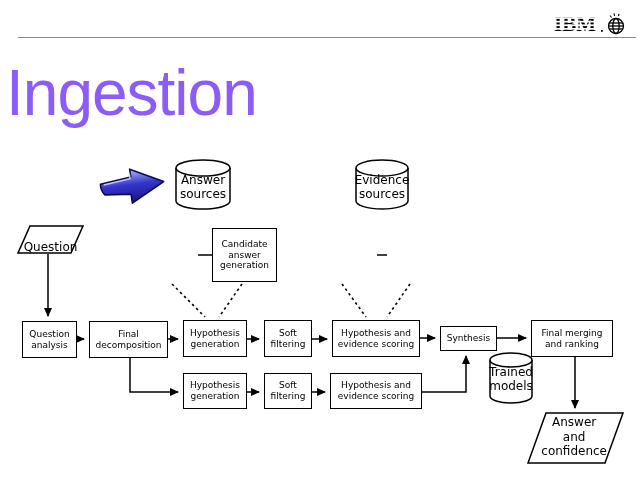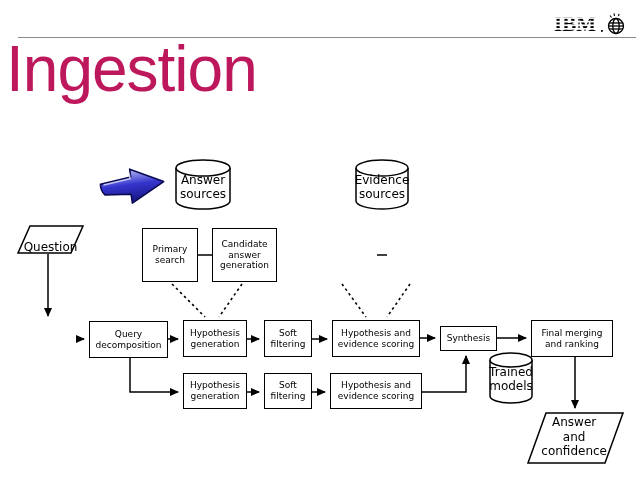--- a/index.html
+++ b/index.html
@@ -3,22 +3,22 @@
 <meta charset="utf-8">
 <style>
   html,body{margin:0;padding:0;}
   body{width:638px;height:478px;background:#fff;overflow:hidden;
        font-family:"DejaVu Sans",sans-serif;}
   #slide{position:absolute;left:0;top:0;width:552px;height:478px;background:#fff;}
 
   .hdr-line{position:absolute;left:18px;top:37px;width:618px;height:0;
             border-top:1.5px solid #8a8a8a;}
 
-  #title{position:absolute;left:6px;top:32px;font-family:"Liberation Sans",sans-serif;
-         font-size:64px;font-weight:400;color:#be185d;letter-spacing:-1px;}
+  #title{position:absolute;left:6px;top:56px;font-family:"Liberation Sans",sans-serif;
+         font-size:64px;font-weight:400;color:#8b5cf6;letter-spacing:-1px;}
 
   #logo{position:absolute;left:548px;top:10px;}
 
   svg.layer{position:absolute;left:0;top:0;width:638px;height:478px;}
 
   .node{position:absolute;background:#fff;border:1.5px solid #000;
         display:flex;align-items:center;justify-content:center;
         text-align:center;font-size:9px;line-height:1.18;color:#000;box-sizing:border-box;}
 
   .freelabel{position:absolute;display:flex;align-items:center;justify-content:center;
@@ -129,22 +129,25 @@
     </g>
 
     <g stroke="#000" stroke-width="1.6" fill="none" stroke-dasharray="2.5 3.2">
       <line x1="172" y1="284" x2="205" y2="317"></line>
       <line x1="242" y1="284" x2="219" y2="317"></line>
       <line x1="342" y1="284" x2="366" y2="317"></line>
       <line x1="410" y1="284" x2="387" y2="317"></line>
     </g>
   </svg>
 
+  <div class="node" id="n-question-analysis">
+      <span>Question analysis</span>
+    </div>
   <div class="node" id="n-query-decomposition">
-      <span>Query decomposition</span>
+      <span>Final decomposition</span>
     </div>
   <div class="node" id="n-hypgen-top">
       <span>Hypothesis generation</span>
     </div>
   <div class="node" id="n-softfilt-top">
       <span>Soft filtering</span>
     </div>
   <div class="node" id="n-hypev-top">
       <span>Hypothesis and evidence scoring</span>
     </div>
@@ -156,23 +159,20 @@
     </div>
   <div class="node" id="n-hypgen-bot">
       <span>Hypothesis generation</span>
     </div>
   <div class="node" id="n-softfilt-bot">
       <span>Soft filtering</span>
     </div>
   <div class="node" id="n-hypev-bot">
       <span>Hypothesis and evidence scoring</span>
     </div>
-  <div class="node" id="n-primary-search">
-      <span>Primary search</span>
-    </div>
   <div class="node" id="n-cand-answer">
       <span>Candidate answer generation</span>
     </div>
 
   <div class="freelabel" id="l-question">
       <span>Question</span>
     </div>
   <div class="freelabel" id="l-answer-sources">
       <span>Answer sources</span>
     </div>

